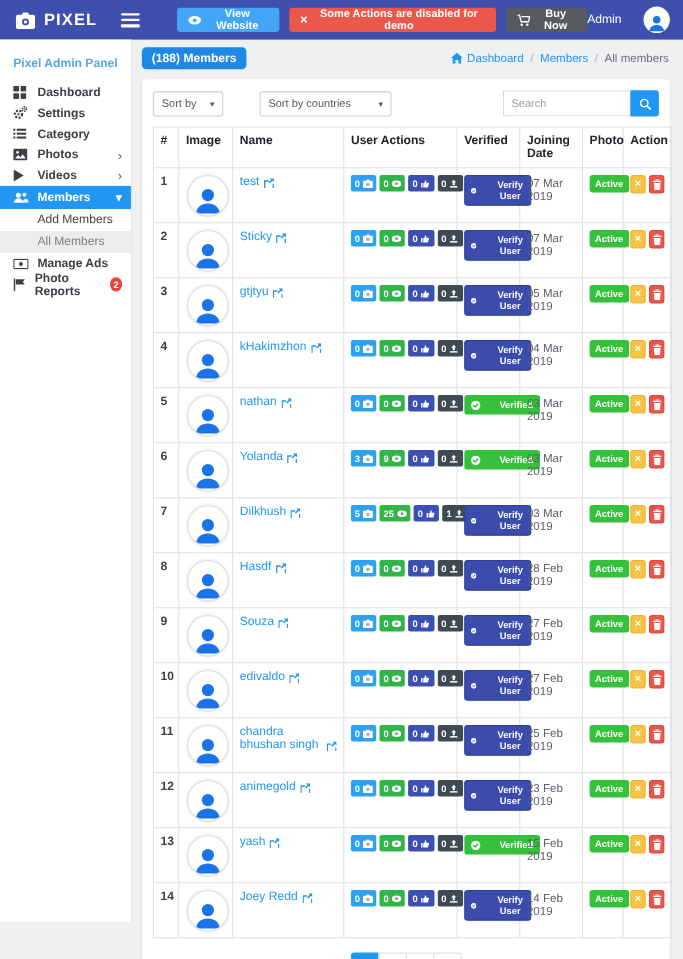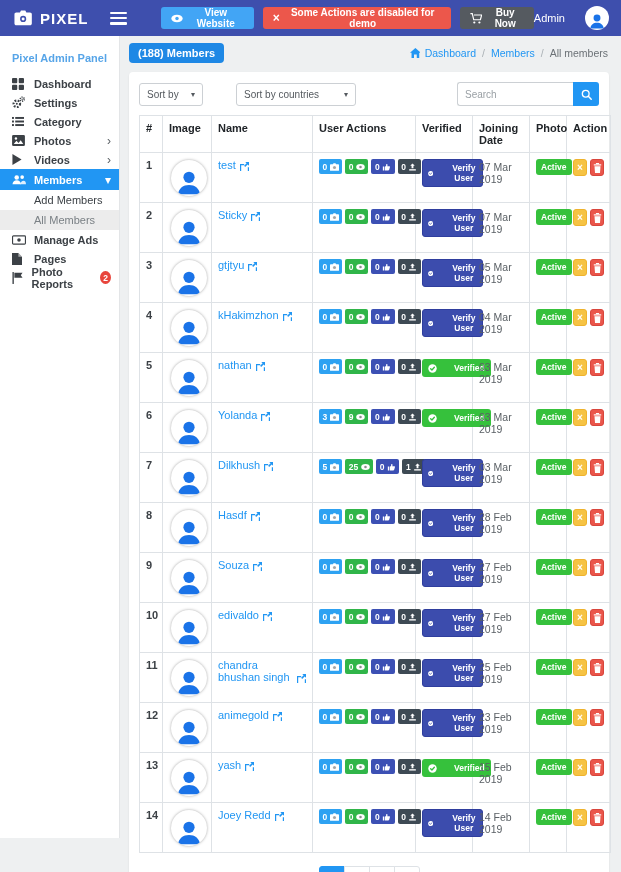--- a/index.html
+++ b/index.html
@@ -2,21 +2,21 @@
 <html><head>
 <meta charset="utf-8">
 <style>
   * { margin:0; padding:0; box-sizing:border-box; }
   html,body { background:#dfe2e5; }
   body { font-family:"Liberation Sans","DejaVu Sans",sans-serif; }
   .app { width:621px; height:872px; background:#eef0f1; overflow:hidden; position:relative; margin:0 auto; }
 
   
   .header { height:36px; background:#3e4fad; display:flex; align-items:center; padding:0 12px 0 14px; }
-  .brand { display:flex; align-items:flex-start; gap:7px; cursor:pointer; }
+  .brand { display:flex; align-items:flex-end; gap:7px; cursor:pointer; }
   .brand-icon { width:19px; height:16px; color:#fff; display:flex; }
   .brand-name { color:#fff; font-size:15px; font-weight:700; letter-spacing:1px; }
   .hamburger { margin-left:22px; width:18px; height:13px; display:flex; flex-direction:column; justify-content:space-between; cursor:pointer; }
   .hamburger span { height:2.6px; background:#fff; border-radius:1px; }
   .hbtn { border:none; border-radius:3px; color:#fff; font-size:10px; font-weight:700; height:22px;
           display:inline-flex; align-items:center; gap:5px; padding:0 10px; cursor:pointer;
           font-family:"Liberation Sans","DejaVu Sans",sans-serif; }
   .btn-view { background:#42a5f5; margin-left:34px; }
   .btn-demo { background:#ec574b; margin-left:9px; }
   .btn-buy  { background:#555a60; margin-left:9px; }
@@ -258,29 +258,20 @@
       <div class="subnav-item">Add Members</div>
       <div class="subnav-item current">All Members</div>
       <div class="nav-item">
         <span class="nicon">
             <svg viewBox="0 0 15 10" width="14" height="10">
               <rect x=".6" y=".6" width="13.8" height="8.8" rx="1" fill="none" stroke="currentColor" stroke-width="1.2"></rect>
               <circle cx="7.5" cy="5" r="1.9" fill="currentColor"></circle>
             </svg>
           </span>
         <span class="nlabel">Manage Ads</span>
-      </div>
-      <div class="nav-item">
-        <span class="nicon">
-            <svg viewBox="0 0 11 13" width="10" height="12">
-              <path d="M0 0h7l4 4v9H0z" fill="currentColor"></path>
-              <path d="M7 0l4 4H7z" fill="#fff" opacity=".55"></path>
-            </svg>
-          </span>
-        <span class="nlabel">Pages</span>
       </div>
       <div class="nav-item">
         <span class="nicon">
             <svg viewBox="0 0 12 13" width="11" height="12">
               <rect x=".5" y="0" width="1.5" height="13" fill="currentColor"></rect>
               <path d="M2.6.8h8.9L9.6 3.5l1.9 2.7H2.6z" fill="currentColor"></path>
             </svg>
           </span>
         <span class="nlabel">Photo Reports</span>
         <span class="report-badge">2</span>

